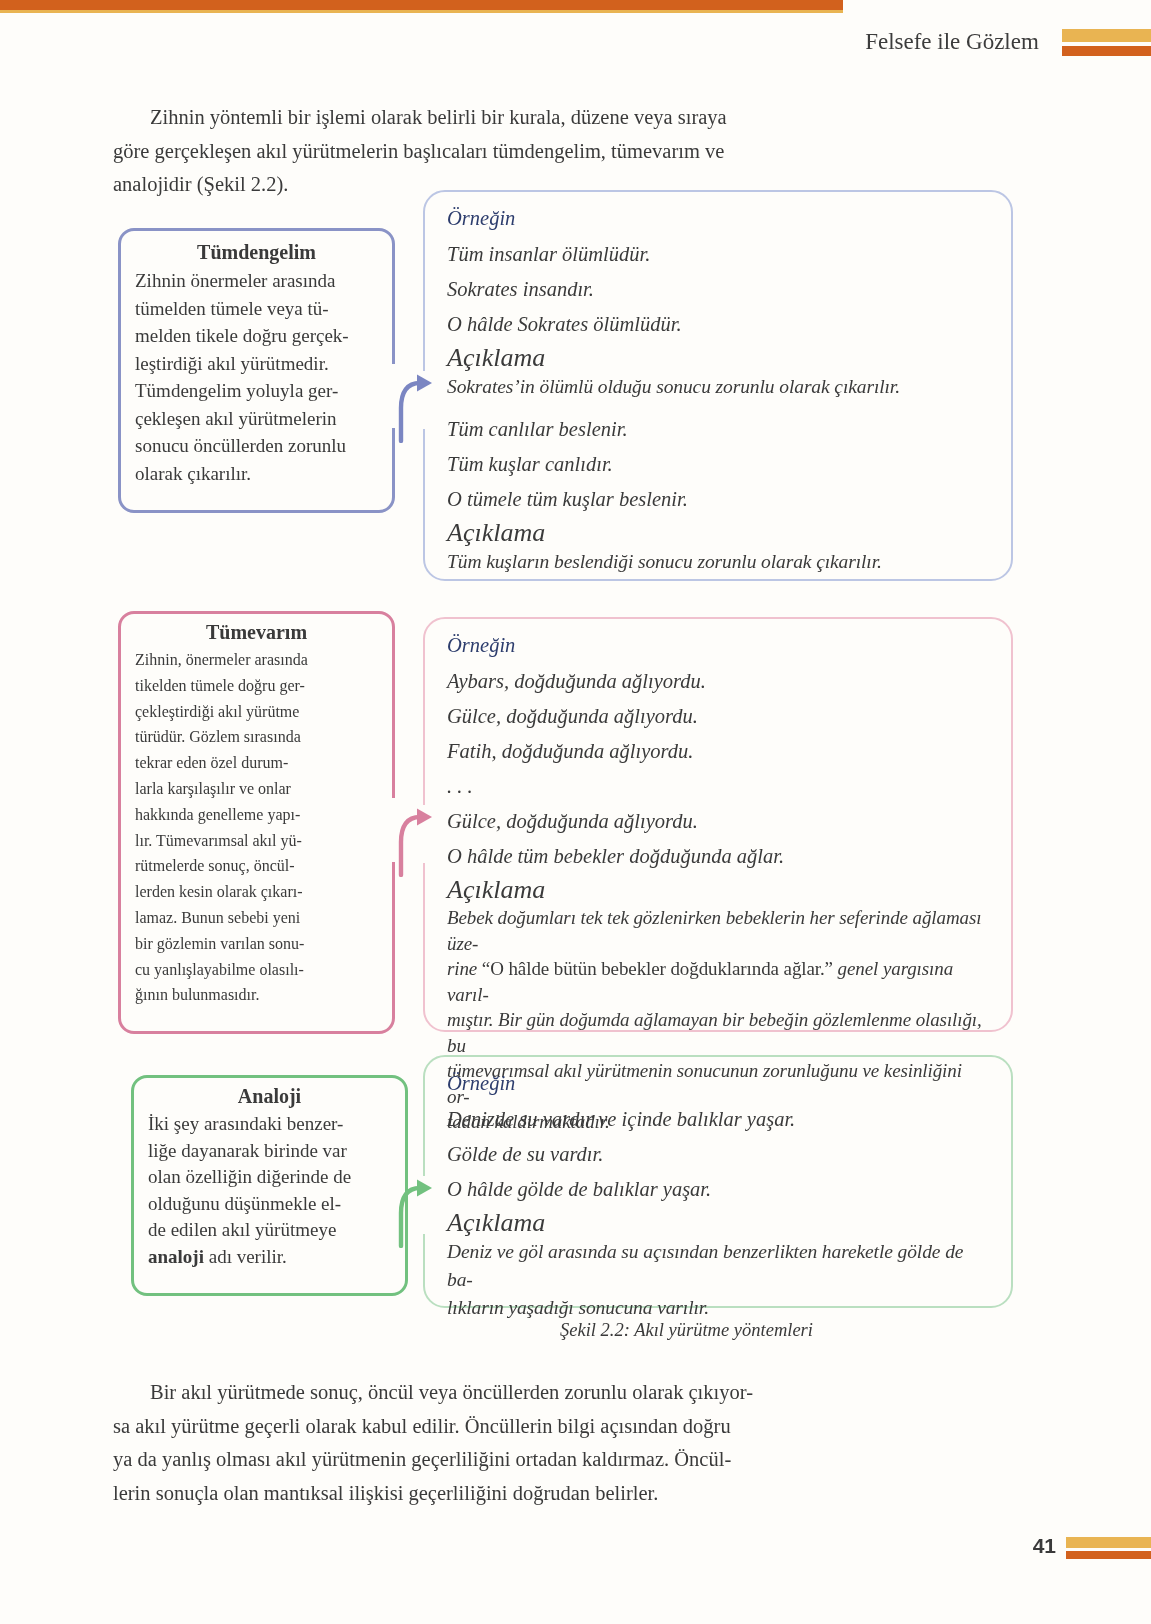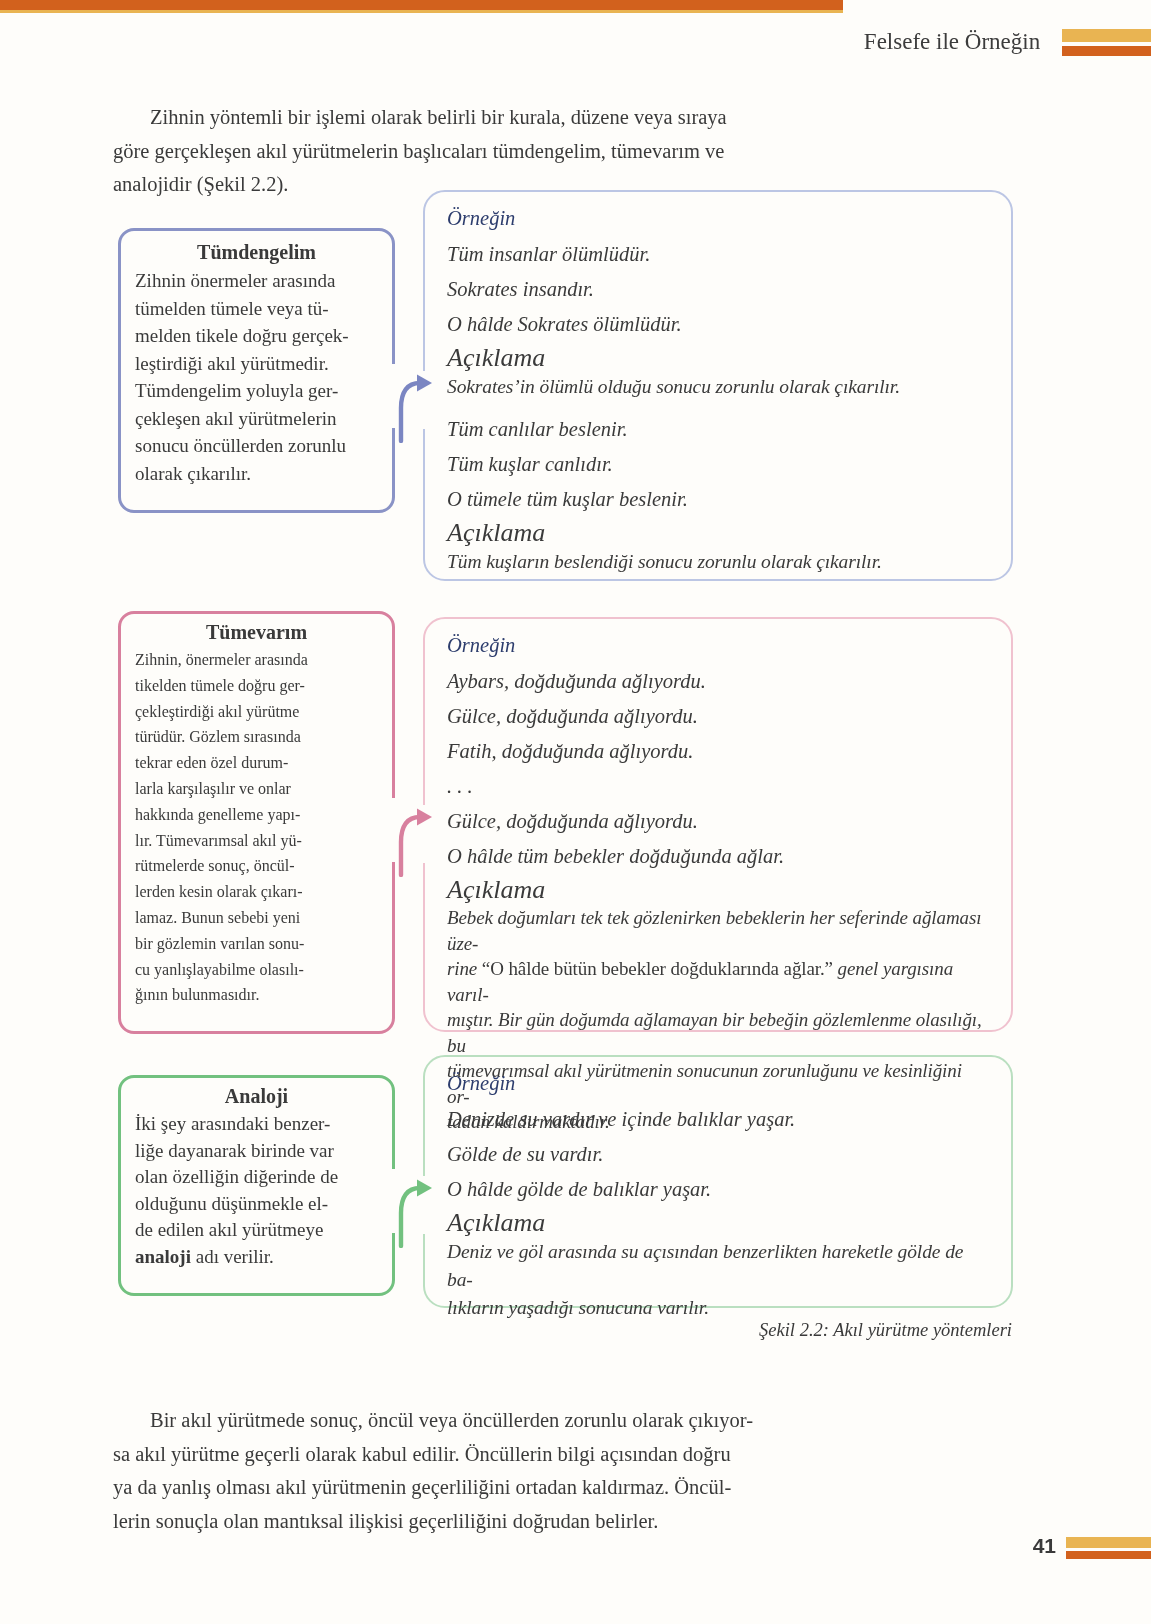--- a/index.html
+++ b/index.html
@@ -29,32 +29,32 @@
   .so-left{left:0;top:46;width:843px;height:10px;background:var(--stripe-orange);}
   .sy-right{left:1062;left:1062px;top:29px;width:89px;height:13px;background:var(--stripe-yellow);}
   .so-right{left:1062px;top:46px;width:89px;height:10px;background:var(--stripe-orange);}
   .header-title{
     left:846px;top:26px;width:212px;height:32px;
     text-align:center;font-size:23px;line-height:32px;color:#3c3c3c;white-space:nowrap;
   }
   
   .para{white-space:pre-line;font-size:20.5px;line-height:33.5px;text-indent:37px;}
   .intro{left:113px;top:101px;width:700px;font-family:Liberation Serif, serif;}
-  .closing{left:113px;top:1376px;width:745px;margin-top:28px;}
+  .closing{left:113px;top:1376px;width:745px;}
   
   .defbox{
     left:118px;width:277px;box-sizing:border-box;background:transparent;
     border-radius:16px;padding:10px 14px 23px 14px;
   }
   .defbox .box-title{text-align:center;font-weight:bold;font-size:20px;margin-bottom:3px;}
   .defbox .box-body{font-size:19px;line-height:27.5px;white-space:pre-line;}
   .def1{top:228px;min-height:263px;border:3px solid var(--deduction-border);}
   .def2{top:611px;min-height:395px;border:3px solid var(--induction-border);padding-top:7px;}
   .def2 .box-body{font-size:16px;line-height:25.8px;}
-  .def3{top:1075px;min-height:190px;border:3px solid var(--analogy-border);padding-top:7px;}
+  .def3{top:1075px;min-height:190px;border:3px solid var(--analogy-border);padding-top:7px;margin-left:13px;}
   .def3 .box-body{font-size:19px;line-height:26.5px;}
   .bold-word{font-weight:bold;}
   
   .exbox{
     left:423px;width:590px;box-sizing:border-box;
     border-radius:22px;padding:12px 22px 10px 22px;
     font-style:italic;
   }
   .ex1{top:190px;height:391px;border:2px solid var(--deduction-light);}
   .ex2{top:617px;height:415px;border:2px solid var(--induction-light);}
@@ -63,34 +63,34 @@
   .line{font-size:20.5px;line-height:28px;margin-bottom:7px;}
   .aciklama-label{font-size:26px;line-height:26px;margin-bottom:2px;}
   .expl{font-size:19.5px;line-height:28px;white-space:pre-line;letter-spacing:-0.1px;}
   .ex2 .expl{font-size:19px;line-height:25.5px;}
   .group-gap{margin-top:14px;}
   .upright{font-style:normal;}
   
   .mask{position:absolute;background:var(--page-bg);}
   .arrow-svg{position:absolute;width:48px;height:80px;}
   
-  .caption{left:560px;top:1320px;width:452px;text-align:right;font-style:italic;font-size:18.5px;}
+  .caption{left:560px;top:1320px;width:452px;text-align:left;font-style:italic;font-size:18.5px;}
   .pagenum{left:998px;top:1534px;width:58px;text-align:right;
     font-family:"Liberation Sans","DejaVu Sans",sans-serif;font-weight:bold;font-size:21px;}
   .fy{left:1066px;top:1537px;width:85px;height:11px;background:var(--stripe-yellow);}
   .fo{left:1066px;top:1551px;width:85px;height:8px;background:var(--stripe-orange);}
 </style>
 </head>
 <body>
 
 <div class="page">
 
   <div class="stripe sy-left"></div>
   <div class="stripe so-left"></div>
-  <div class="abs header-title">Felsefe ile Örneğin</div>
+  <div class="abs header-title">Felsefe ile Gözlem</div>
   <div class="stripe sy-right"></div>
   <div class="stripe so-right"></div>
 
   <div class="abs para intro">Zihnin yöntemli bir işlemi olarak belirli bir kurala, düzene veya sıraya
 göre gerçekleşen akıl yürütmelerin başlıcaları tümdengelim, tümevarım ve
 analojidir (Şekil 2.2).</div>
 
   <div class="abs defbox def1">
     <div class="box-title">Tümdengelim</div>
     <div class="box-body">Zihnin önermeler arasında

